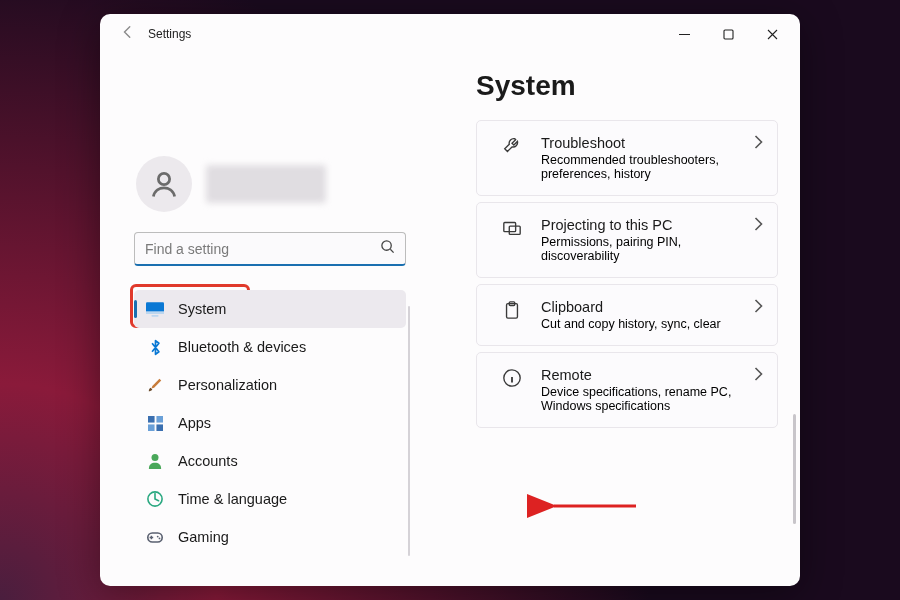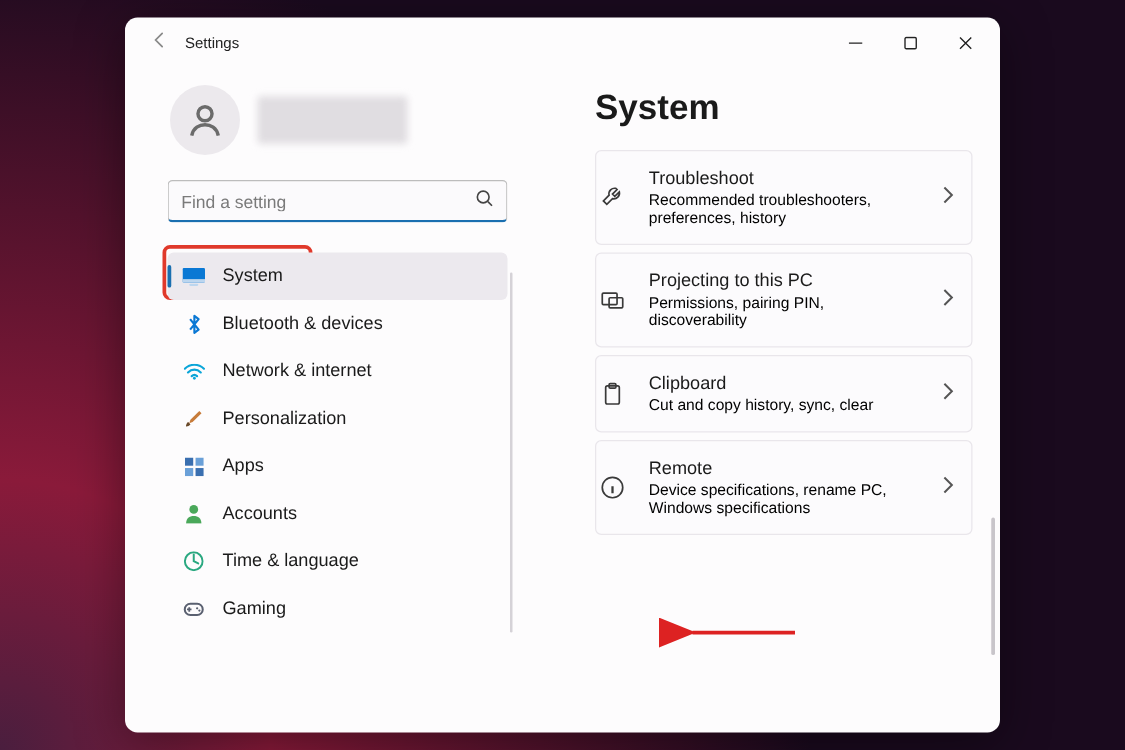--- a/index.html
+++ b/index.html
@@ -15,21 +15,21 @@
   }
   .titlebar {
     height: 40px; display: flex; align-items: center; padding: 0 6px 0 14px;
   }
   .back { width:28px; text-align:center; color:#888; font-size:16px; }
   .app-title { font-size:12px; margin-left:6px; color:#222; }
   .win-controls { margin-left:auto; display:flex; }
   .win-btn { width:44px; height:30px; display:flex; align-items:center; justify-content:center; color:#222; }
   .win-btn svg { width:11px; height:11px; }
   .body { flex:1; display:flex; overflow:hidden; }
-  .sidebar { width:320px; padding:0 14px 2px 34px; display:flex; flex-direction:column; }
+  .sidebar { width:320px; padding:0 14px 30px 34px; display:flex; flex-direction:column;justify-content:flex-end; }
   .profile { display:flex; align-items:center; gap:14px; margin:14px 0 20px 2px; }
   .avatar { width:56px; height:56px; border-radius:50%; background:#ece9ed; display:flex; align-items:center; justify-content:center; }
   .avatar svg { width:30px; height:30px; stroke:#6b6b6b; fill:none; stroke-width:2.2; }
   .profile-name { width:120px; height:38px; background:#e0dde1; filter: blur(3px); border-radius:3px; }
   .search {
     display:flex; align-items:center; border:1px solid #bcbcbc; border-bottom:2px solid #1a6fb0;
     border-radius:4px; height:34px; padding:0 10px; background:#fbfafc;
   }
   .search input { flex:1; border:none; outline:none; background:transparent; font-size:14px; color:#666; }
   .search input::placeholder { color:#7a7a7a; }
@@ -44,21 +44,21 @@
     border-radius:2px; background:#1a6fb0;
   }
   .nav-icon { width:18px; height:18px; display:flex; align-items:center; justify-content:center; }
   .highlight-box { position:absolute; border:3px solid #e0392b; border-radius:6px; pointer-events:none; }
   .nav-scroll-hint { position:absolute; right:-4px; top:16px; bottom:0; width:2px; background:#d5d2d7; border-radius:2px; }
   .main { flex:1; padding: 2px 22px 10px 56px; overflow:hidden; position:relative; }
   .page-title { font-size:28px; font-weight:600; margin:14px 0 18px; color:#1a1a1a; }
   .cards { display:flex; flex-direction:column; gap:6px; }
   .card {
     border:1px solid #e9e6eb; border-radius:5px; background:#fcfbfd;
-    display:flex; align-items:center; padding:14px 14px 14px 2px; gap:18px;
+    display:flex; align-items:flex-start; padding:14px 14px 14px 24px; gap:18px;
     cursor:default;
   }
   .card-icon { width:22px; height:22px; display:flex; align-items:center; justify-content:center; color:#3a3a3a; }
   .card-icon svg { width:20px; height:20px; stroke:#3a3a3a; fill:none; stroke-width:1.5; }
   .card-text { flex:1; }
   .card-title { font-size:14.5px; color:#1a1a1a; }
   .card-sub { font-size:12.5px; color:#000000; margin-top:2px; }
   .chev { color:#555; }
   .arrow-annot { position:absolute; pointer-events:none; }
   .arrow-annot svg { overflow:visible; }
@@ -132,29 +132,20 @@
         <div class="nav-item">
           <span class="nav-icon">
               <svg viewBox="0 0 14 20" width="13" height="17">
                 <path d="M3 5l8 10-4 3V2l4 3L3 15" stroke="#0a78d4" stroke-width="2" fill="none" stroke-linejoin="round"></path>
               </svg>
             </span>
           <span>Bluetooth &amp; devices</span>
         </div>
         <div class="nav-item">
           <span class="nav-icon">
-              <svg viewBox="0 0 20 14" width="17" height="13">
-                <path d="M1 4c5-5 13-5 18 0M4 7.5c3.5-3.5 8.5-3.5 12 0M7.5 11c1.6-1.6 3.4-1.6 5 0" stroke="#0aa5d8" stroke-width="2" fill="none" stroke-linecap="round"></path>
-                <circle cx="10" cy="13" r="1.3" fill="#0aa5d8"></circle>
-              </svg>
-            </span>
-          <span>Network &amp; internet</span>
-        </div>
-        <div class="nav-item">
-          <span class="nav-icon">
               <svg viewBox="0 0 18 18" width="16" height="16">
                 <path d="M14 2l2 2-8 8-3 1 1-3z" fill="#c77b3a"></path>
                 <path d="M4 12c-2 1-2 4-2 4s3 0 4-2" fill="#6a4a2a"></path>
               </svg>
             </span>
           <span>Personalization</span>
         </div>
         <div class="nav-item">
           <span class="nav-icon">
               <svg viewBox="0 0 16 16" width="15" height="15">

